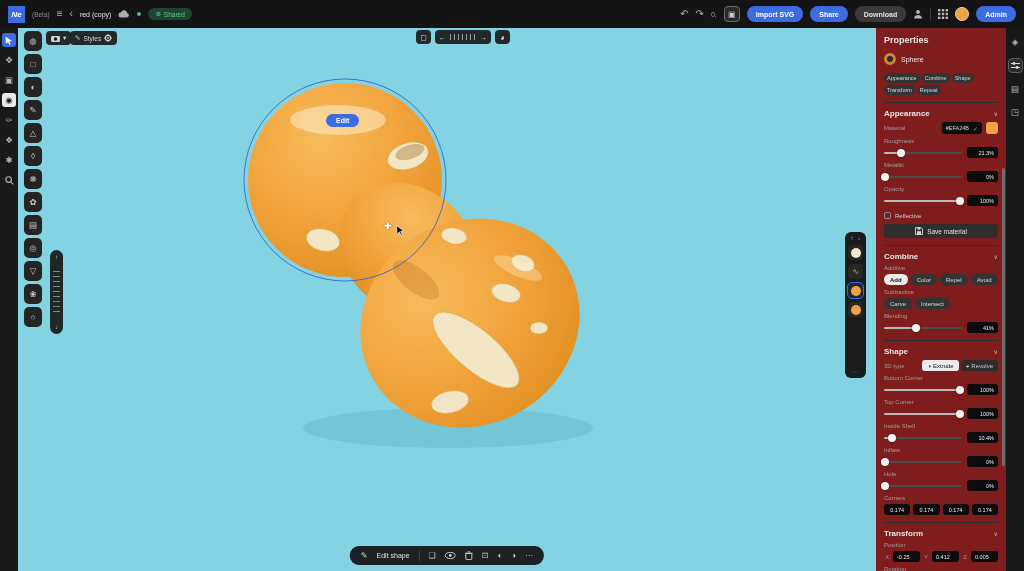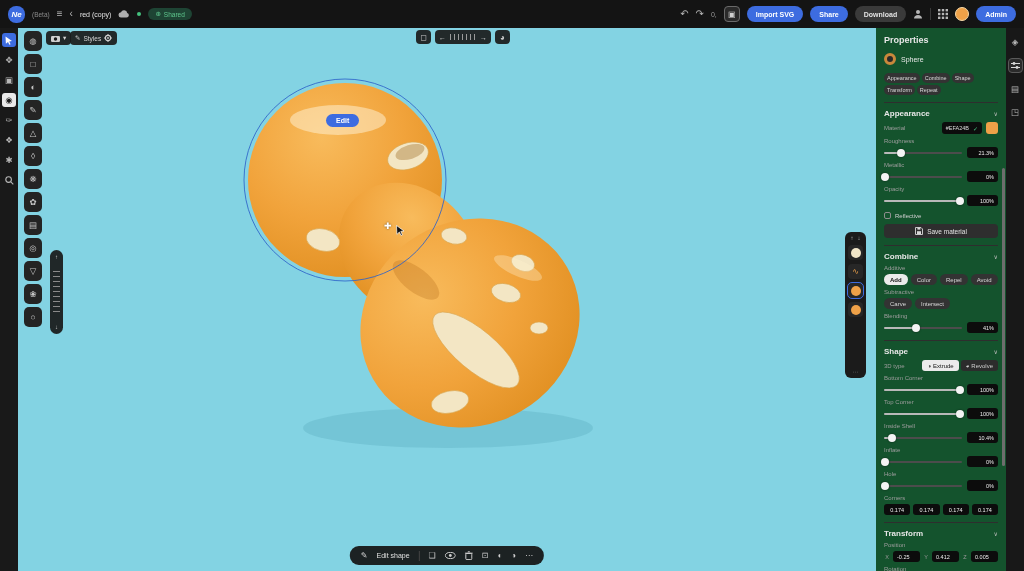--- a/index.html
+++ b/index.html
@@ -3,21 +3,21 @@
 <meta charset="utf-8">
 <style>
   * { margin:0; padding:0; box-sizing:border-box; }
   html,body { width:1024px; height:571px; overflow:hidden; background:#111;
     font-family:"Liberation Sans", sans-serif; }
   .app { width:1024px; height:571px; display:flex; flex-direction:column; }
 
   
   .topbar { height:28px; background:#141414; display:flex; align-items:center;
     padding:0 8px; gap:7px; flex:0 0 28px; }
-  .logo { width:17px; height:17px; background:#3d6ce0; border-radius:8px; color:#fff;
+  .logo { width:17px; height:17px; background:#3d6ce0; border-radius:0; color:#fff;
     font-size:8px; font-weight:bold; display:flex; align-items:center; justify-content:center;font-style:italic; }
   .beta { color:#8a8a8a; font-size:6.5px; }
   .tb-icon { color:#b5b5b5; font-size:10px; line-height:1; }
   .doc-title { color:#e3e3e3; font-size:7px; }
   .green-dot { width:4px; height:4px; border-radius:50%; background:#44c27e; }
   .badge { display:flex; align-items:center; gap:3px; background:#1e4434; color:#5fc78e;
     font-size:6.5px; padding:2px 7px; border-radius:9px; }
   .tb-spacer { flex:1; }
   .counter { color:#9a9a9a; font-size:7px; }
   .boxed-icon { width:16px; height:16px; border:1px solid #6a6a6a; border-radius:4px;
@@ -76,21 +76,21 @@
   .swatch .glyph { color:#efa148; font-size:8px; }
   .layer-handle { margin-top:auto; color:#6f6f6f; font-size:6px; line-height:3px; }
 
   .bottombar { position:absolute; left:50%; bottom:6px; transform:translateX(-50%);
     background:rgba(20,20,20,.93); border-radius:9px; height:19px; display:flex;
     align-items:center; gap:9px; padding:0 11px; color:#e0e0e0; font-size:7px; white-space:nowrap; }
   .bb-icon { font-size:8px; color:#cfcfcf; line-height:1; }
   .divider-v { width:1px; height:10px; background:#454545; }
 
   
-  .props { width:130px; background:#14532d; padding:7px 8px 0; position:relative;
+  .props { width:130px; background:#7f1d1d; padding:7px 8px 0; position:relative;
     color:#e6e6e6; overflow:hidden; }
   .props h1 { font-size:9px; font-weight:bold; margin-bottom:8px; }
   .obj-row { display:flex; align-items:center; gap:5px; margin-bottom:8px; }
   .ring { width:12px; height:12px; border-radius:50%; border:3px solid #c9883b; background:#2a2a2a; }
   .obj-name { font-size:7px; color:#e8e8e8; }
   .chips { display:flex; flex-wrap:wrap; gap:2px; margin-bottom:6px; }
   .chip { background:#333; color:#d8d8d8; font-size:5.5px; padding:2px 3px;
     border-radius:6px; white-space:nowrap; }
   .sec { border-top:1px solid #2e2e2e; padding-top:6px; margin-top:7px; }
   .sec-head { display:flex; justify-content:space-between; align-items:center;

